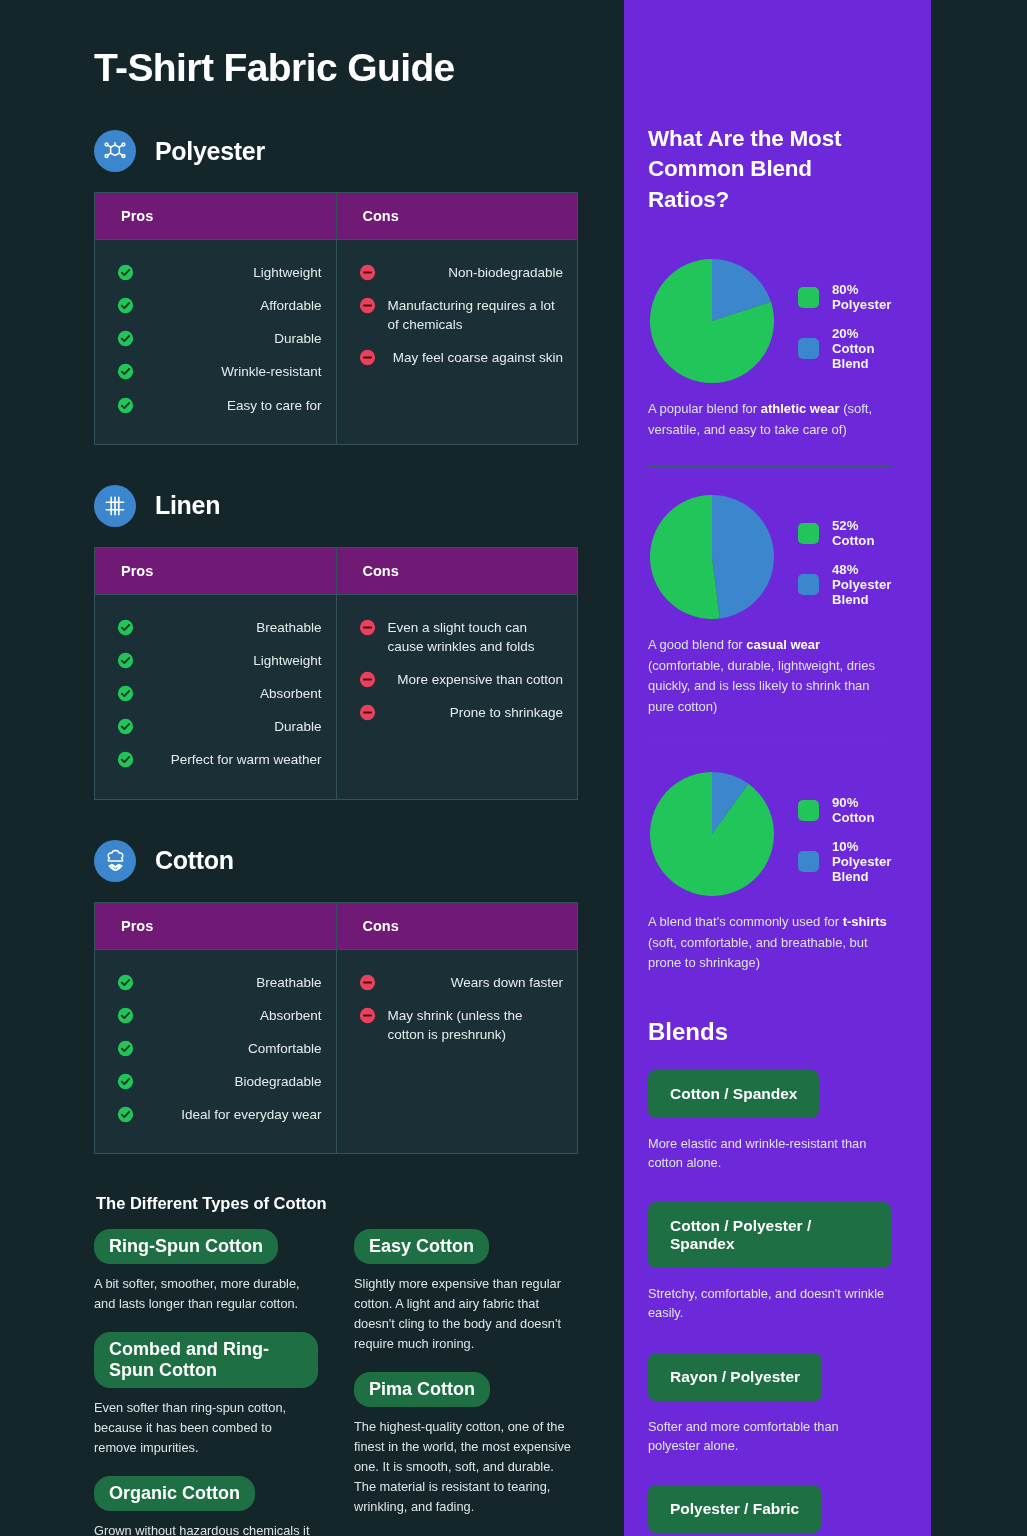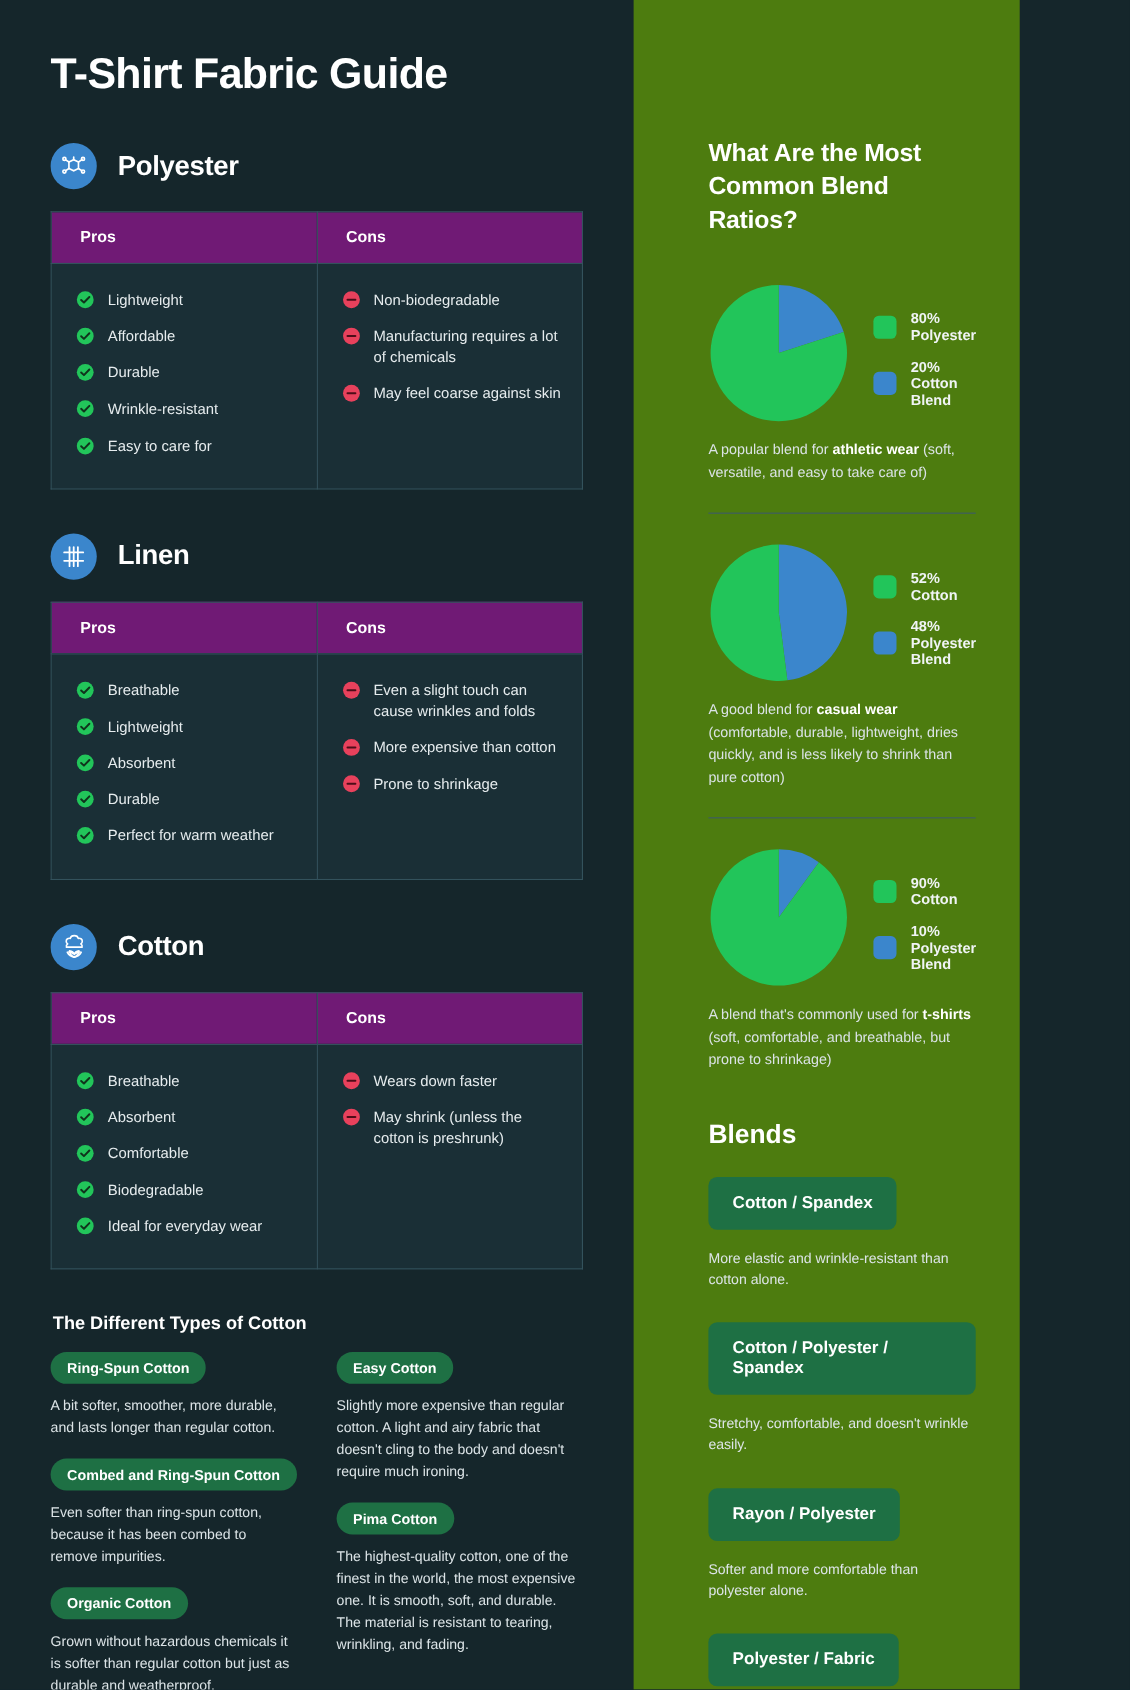--- a/index.html
+++ b/index.html
@@ -2,21 +2,21 @@
 <html><head>
 <meta charset="utf-8">
 <style>
   * { box-sizing: border-box; margin: 0; padding: 0; }
   html, body {
     width: 1027px; height: 1536px;
     font-family: "Liberation Sans", sans-serif;
     background: #15262b;
     overflow: hidden;
   }
-  .page { display: flex; width: 841px; height: 1536px; }
+  .page { display: flex; width: 841px; height: 1536px; margin-left: 48px; }
 
   
   .left {
     width: 578px; height: 100%;
     background: #15262b;
     padding: 46px 46px 0 46px;
   }
   .main-title {
     font-size: 39px; font-weight: 700; color: #ffffff;
     letter-spacing: -0.6px; margin-bottom: 40px;
@@ -37,41 +37,41 @@
   }
   table.pc td {
     background: #1a2f36; vertical-align: top;
     padding: 16px 14px 22px 22px;
     border: 1px solid #33525c;
   }
   table.pc th:first-child, table.pc td:first-child { width: 50%; }
   ul.items { list-style: none; }
   ul.items li {
     display: flex; align-items: flex-start; gap: 12px;
-    padding: 7px 0; color: #e6ecee; font-size: 13.5px; line-height: 1.42;
+    padding: 7px 0; color: #e6ecee; font-size: 13.5px; line-height: 1.42; justify-content: space-between;
   }
   .bullet { width: 17px; height: 17px; flex: 0 0 17px; margin-top: 1px; }
   .pros-list li .bullet { margin-top: 1px; }
   .cons-list li { padding: 9px 0; }
 
   .types-title { font-size: 16.5px; font-weight: 700; color: #fff; margin: 6px 0 16px 2px; }
   .types-grid { display: flex; gap: 36px; }
   .types-col { width: 224px; }
   .tag {
     display: inline-block; background: #1e7044; color: #fff;
-    font-size: 13px; font-weight: 700; border-radius: 16px;
+    font-size: 18px; font-weight: 700; border-radius: 16px;
     padding: 7px 15px; margin-bottom: 10px;
   }
   .tag-desc { color: #dce4e7; font-size: 12.8px; line-height: 1.56; margin-bottom: 18px; }
 
   
   .right {
     width: 449px; height: 100%;
-    background: #4d7c0f;
-    padding: 124px 40px 0 68px;
+    background: #6d28d9;
+    padding: 124px 40px 0 24px;
   }
   .right-title {
     font-size: 22.5px; font-weight: 700; color: #fff; line-height: 1.35;
     margin-bottom: 42px; letter-spacing: -0.2px;
   }
   .blend-row { display: flex; gap: 22px; align-items: flex-end; }
   .pie { width: 128px; height: 128px; flex: 0 0 128px; }
   .legend-block { flex: 1; padding-top: 4px; }
   .legend-item { display: flex; align-items: center; gap: 13px; margin-bottom: 14px; }
   .swatch { width: 21px; height: 21px; border-radius: 5px; flex: 0 0 21px; }

